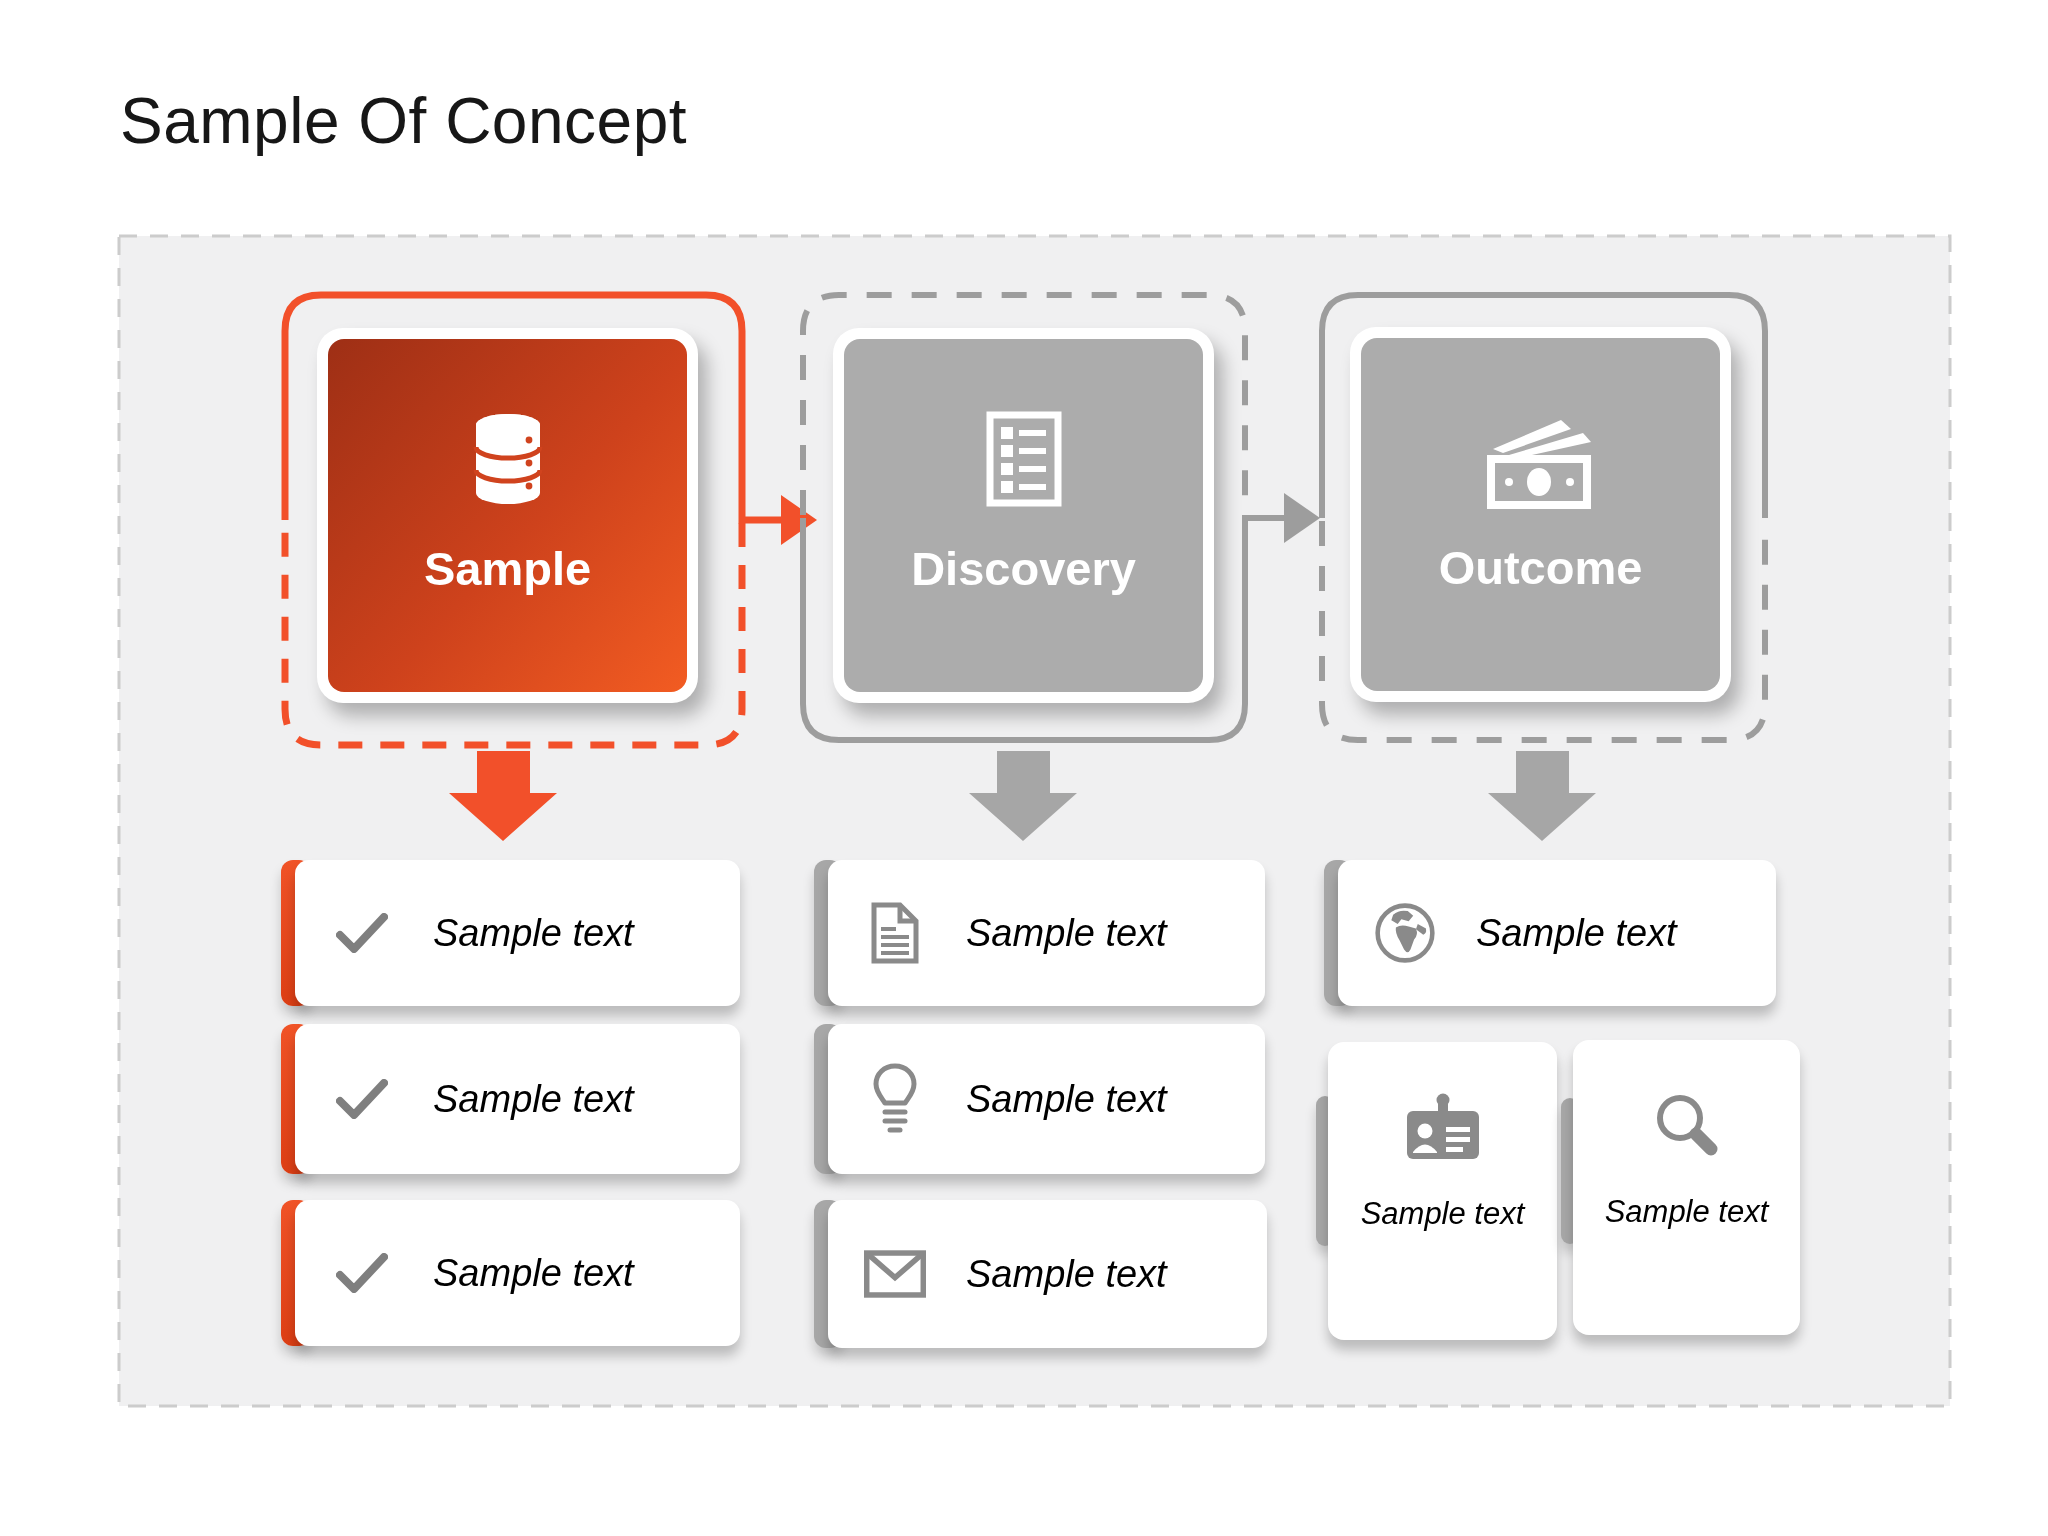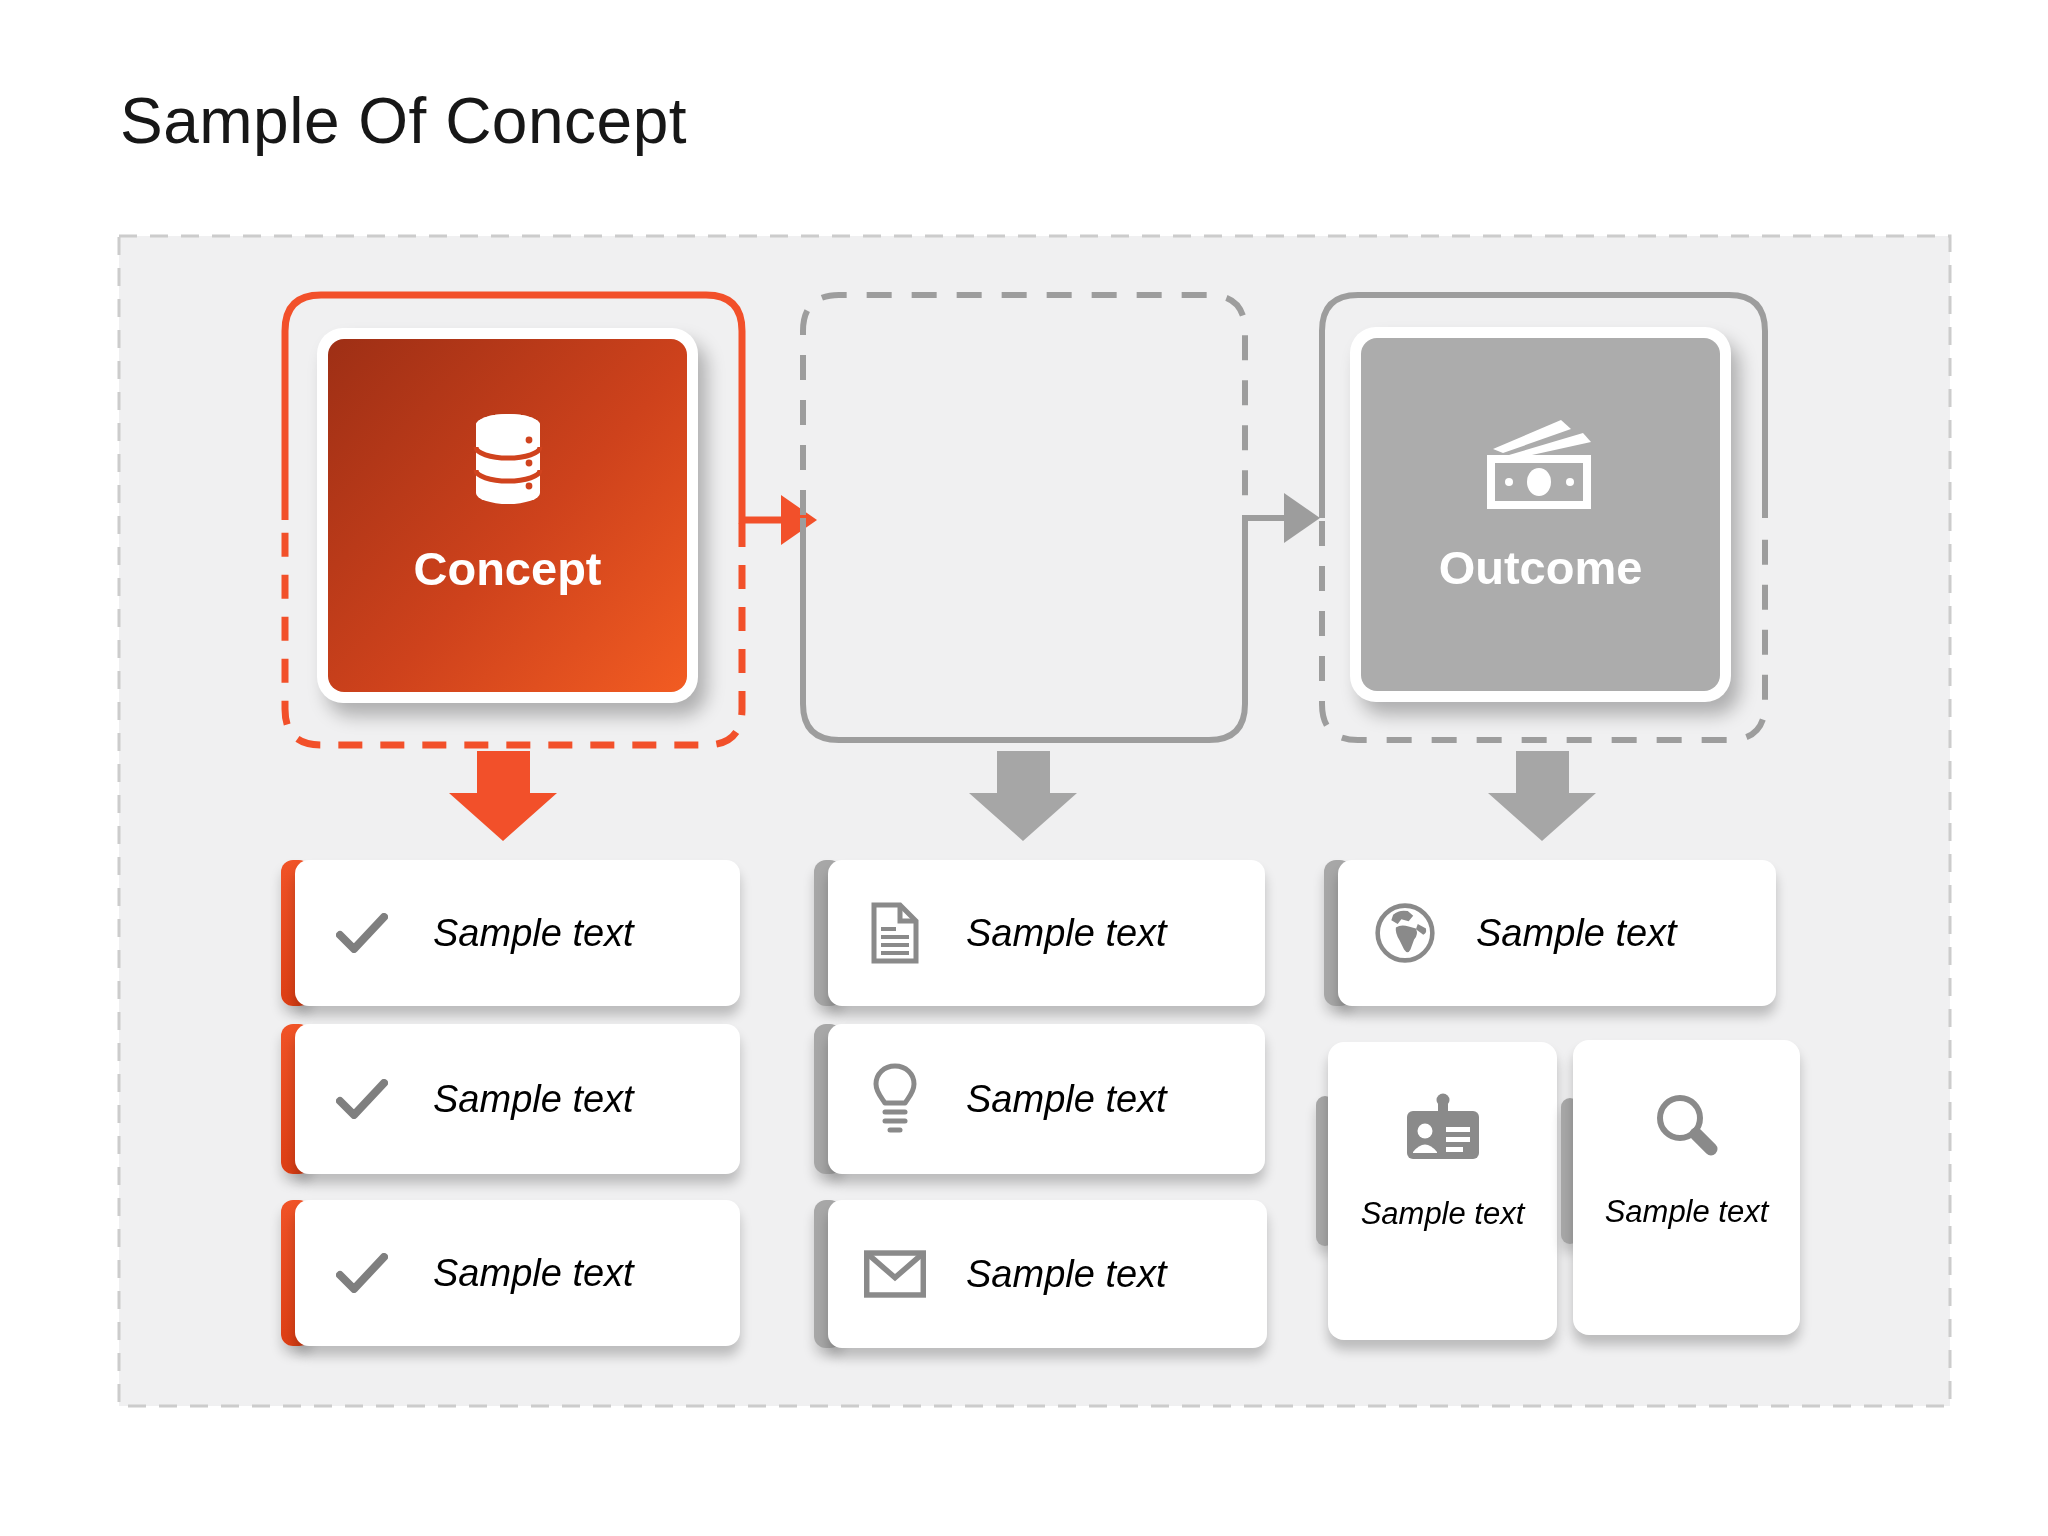--- a/index.html
+++ b/index.html
@@ -70,24 +70,44 @@
         <svg width="70" height="94" viewBox="0 0 70 94">
           <path d="M3 13 A32 11 0 0 1 67 13 L67 81 A32 11 0 0 1 3 81 Z" fill="#ffffff"></path>
           <ellipse cx="35" cy="13" rx="32" ry="11" fill="#ffffff"></ellipse>
           <path d="M3 35 A32 11 0 0 0 67 35" fill="none" stroke="#d0431e" stroke-width="5"></path>
           <path d="M3 58 A32 11 0 0 0 67 58" fill="none" stroke="#d0431e" stroke-width="5"></path>
           <circle cx="56" cy="28" r="3.4" fill="#d0431e"></circle>
           <circle cx="56" cy="51" r="3.4" fill="#d0431e"></circle>
           <circle cx="56" cy="74" r="3.4" fill="#d0431e"></circle>
         </svg>
       </div>
-      <div class="stage-label">Concept</div>
+      <div class="stage-label">Sample</div>
     </div>
   </div>
 
+  <div class="abs stage" style="left:833px;">
+    <div class="stage-fill fill-gray">
+      <div class="stage-icon">
+        <svg width="76" height="96" viewBox="0 0 76 96">
+          <rect x="4" y="4" width="68" height="88" fill="none" stroke="#ffffff" stroke-width="7"></rect>
+          <g fill="#ffffff">
+            <rect x="15" y="16" width="12" height="12"></rect>
+              <rect x="33" y="19" width="27" height="6"></rect>
+            <rect x="15" y="34" width="12" height="12"></rect>
+              <rect x="33" y="37" width="27" height="6"></rect>
+            <rect x="15" y="52" width="12" height="12"></rect>
+              <rect x="33" y="55" width="27" height="6"></rect>
+            <rect x="15" y="70" width="12" height="12"></rect>
+              <rect x="33" y="73" width="27" height="6"></rect>
+          </g>
+        </svg>
+      </div>
+      <div class="stage-label">Discovery</div>
+    </div>
+  </div>
 
   <div class="abs stage" style="left:1350px;top:327px;">
     <div class="stage-fill fill-gray">
       <div class="stage-icon">
         <svg width="112" height="102" viewBox="0 0 112 102">
           <polygon points="8,42 76,13 86,22 18,46" fill="#ffffff"></polygon>
           <polygon points="24,48 98,26 106,35 38,50" fill="#ffffff"></polygon>
           <rect x="6" y="52" width="96" height="46" fill="none" stroke="#ffffff" stroke-width="8"></rect>
           <ellipse cx="54" cy="75" rx="12" ry="14" fill="#ffffff"></ellipse>
           <circle cx="24" cy="75" r="4" fill="#ffffff"></circle>

